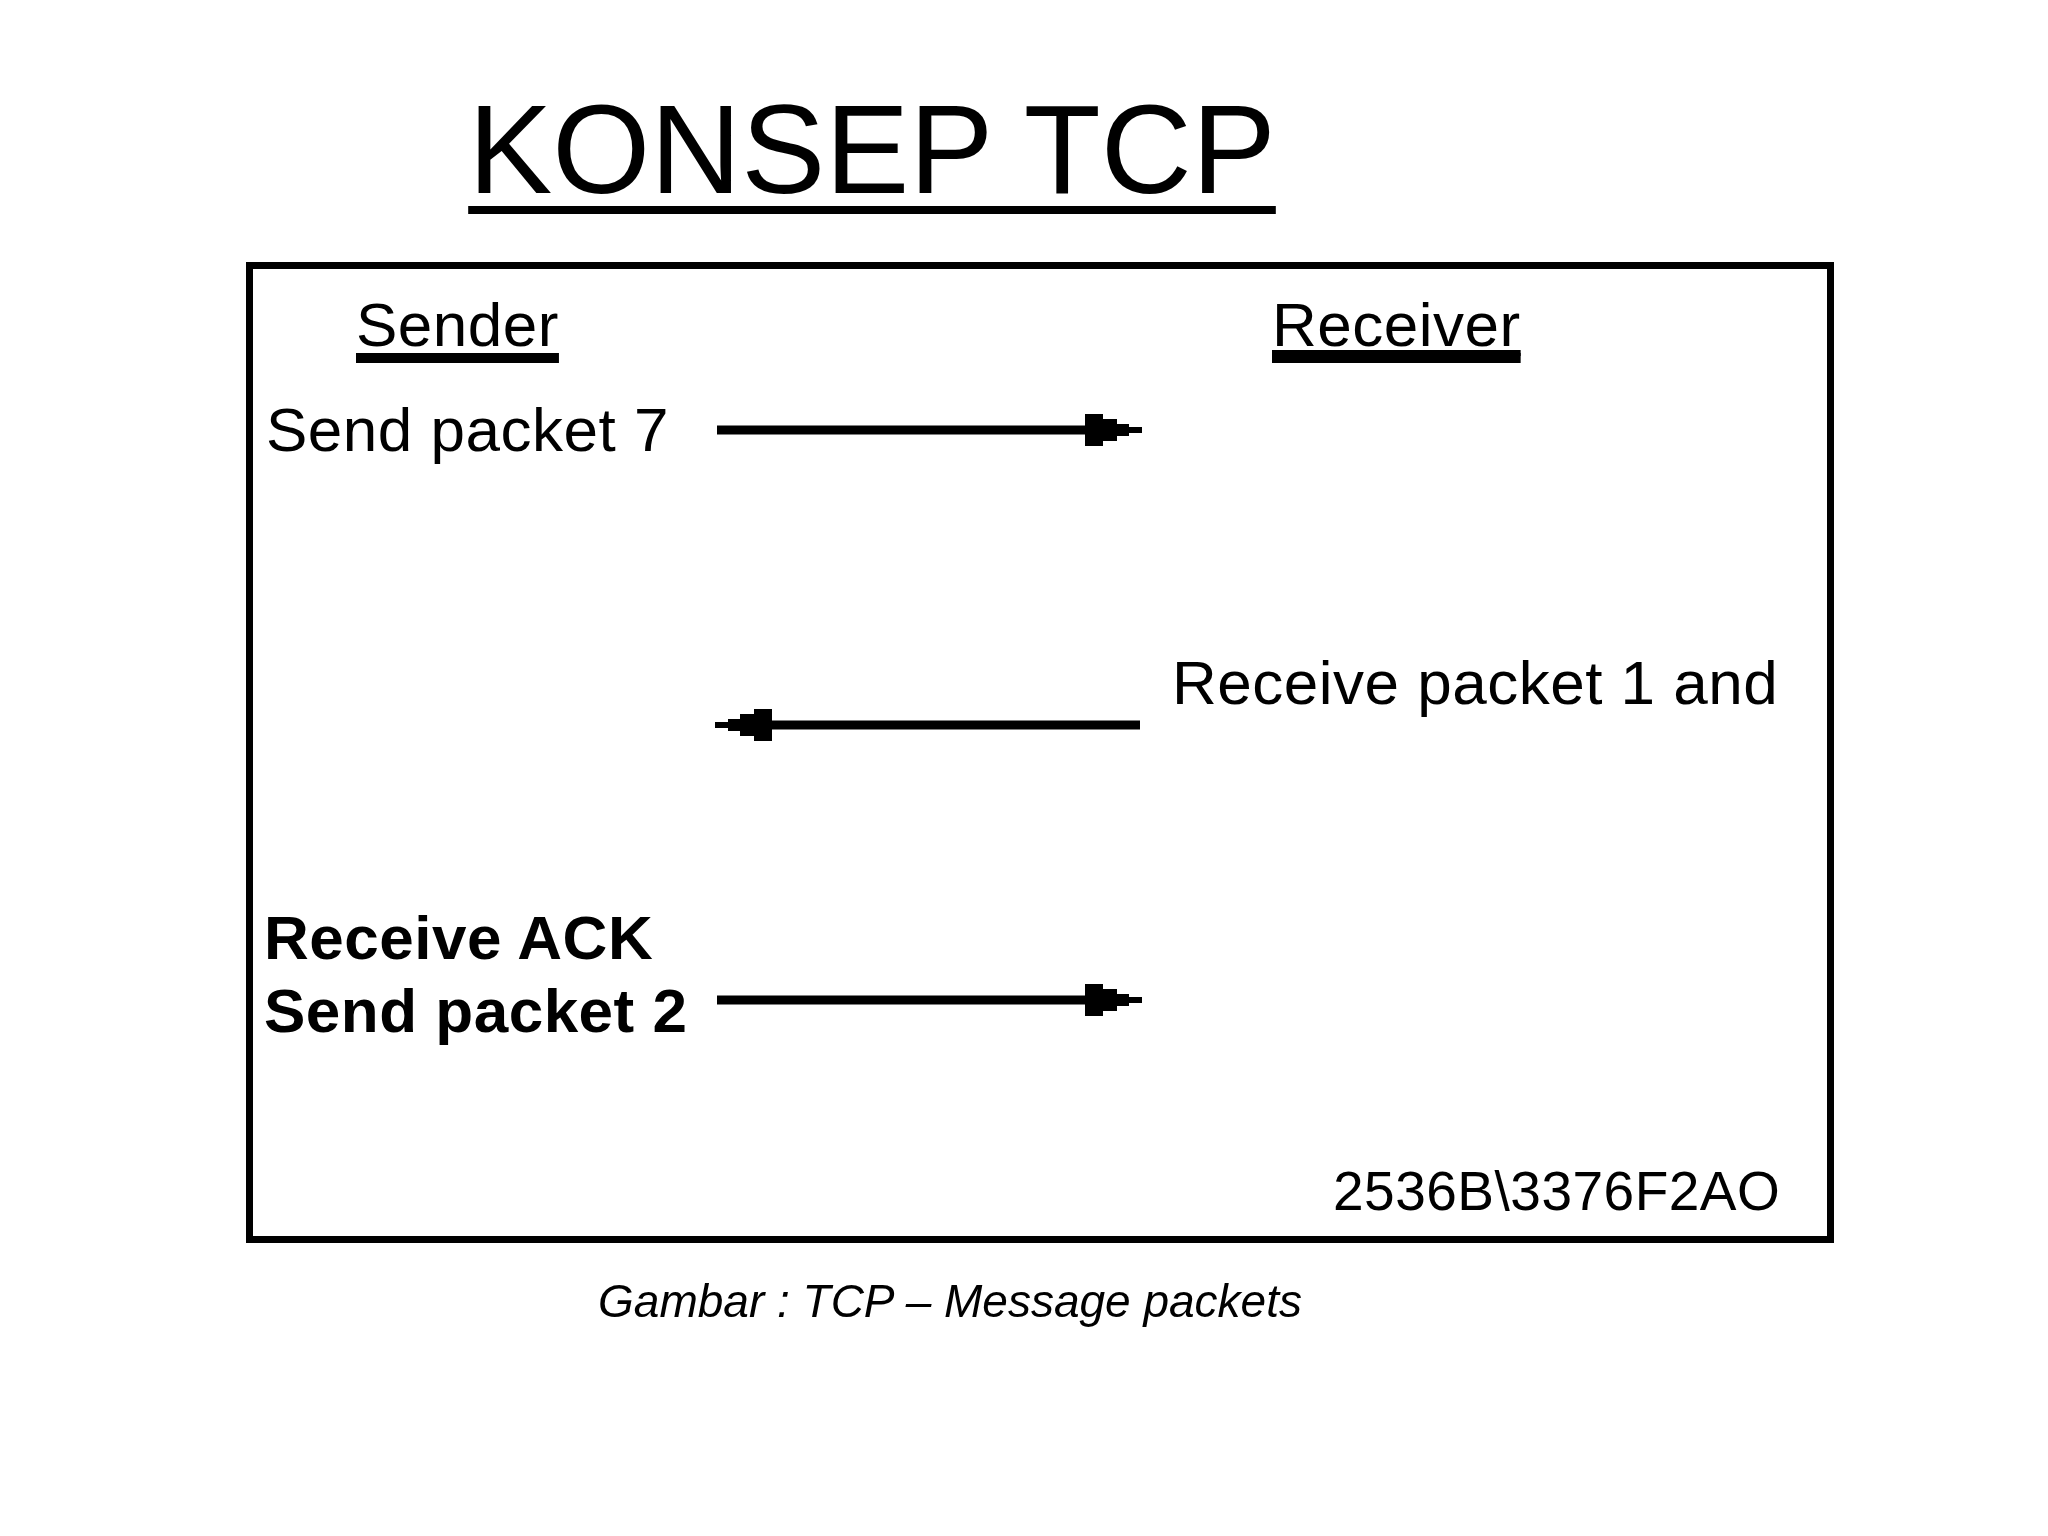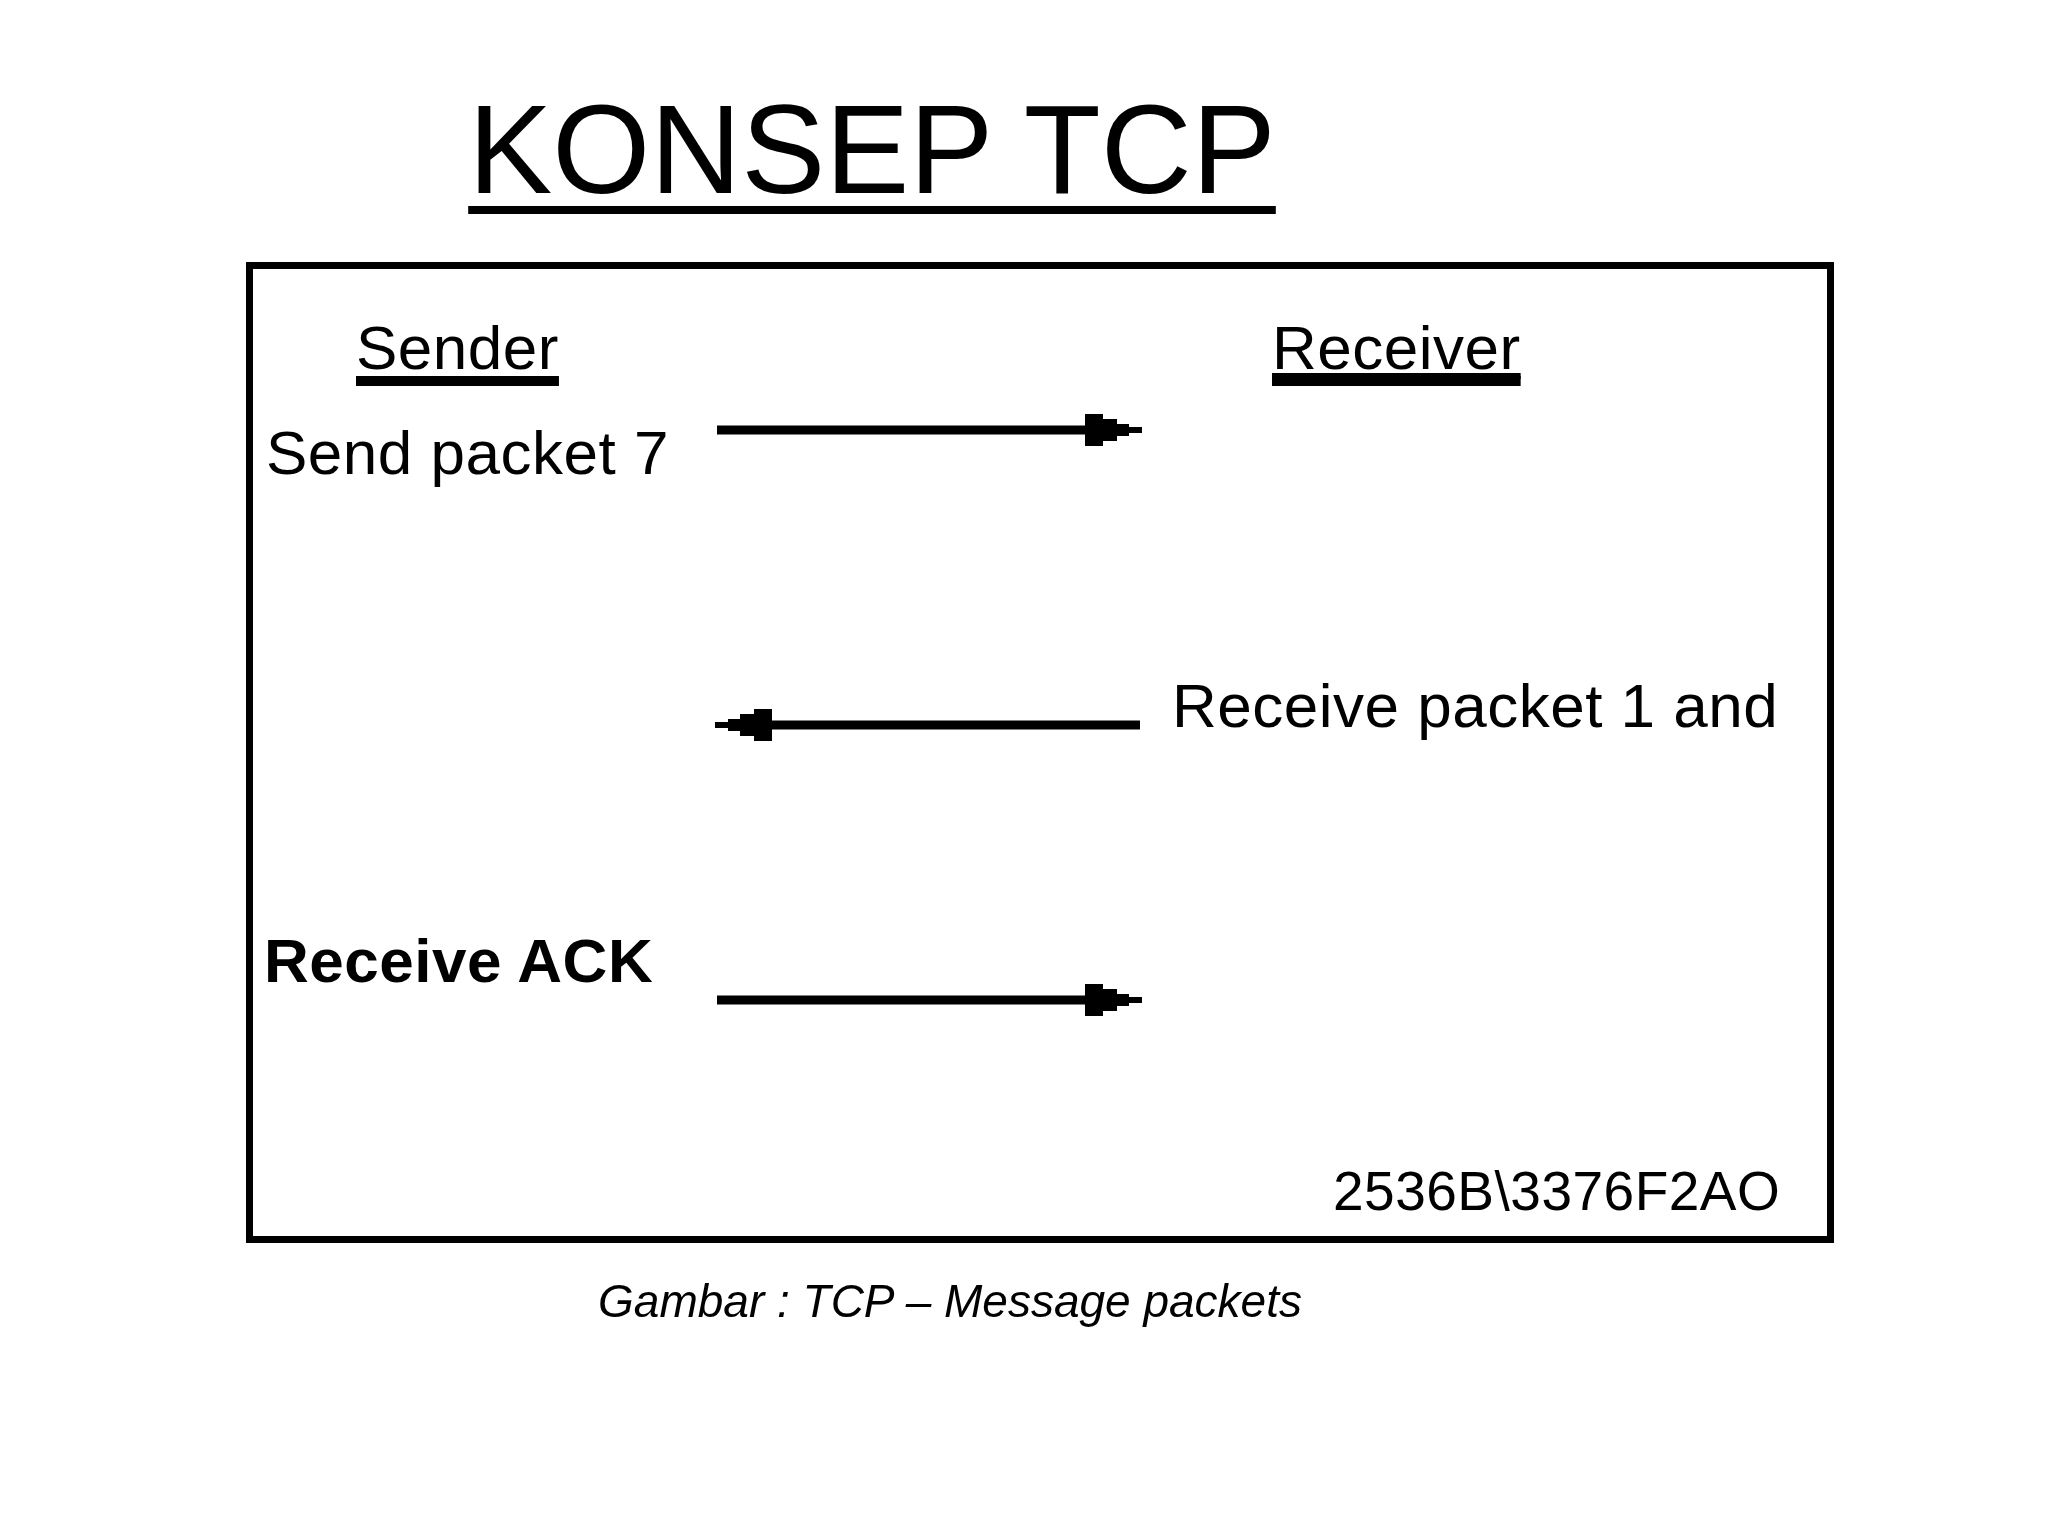--- a/index.html
+++ b/index.html
@@ -42,21 +42,20 @@
     border: 7px solid #000000;
     background: #ffffff;
   }
 
   
   .dtext {
     font-size: 62px;
     line-height: 73px;
     letter-spacing: 0.5px;
     white-space: nowrap;
-    margin-top: 23px;
   }
   .heading .u {
     text-decoration: underline;
     text-decoration-thickness: 10px;
     text-underline-offset: 7px;
   }
   .sender-heading   { left: 356px;  top: 288px; }
   .receiver-heading { left: 1272px; top: 288px; text-decoration: underline; }
   .send-packet-1    { left: 266px;  top: 393px; }
   .receive-packet-1 { left: 1172px; top: 646px; }
@@ -112,20 +111,21 @@
   <div>Receive packet 1 and</div>
 </div>
 
 <svg class="abs arrow-svg" style="left:715px; top:703px;" width="425" height="44" viewBox="0 0 425 44">
   <line x1="53" y1="22" x2="425" y2="22" stroke="#000000" stroke-width="9"></line>
   <polygon fill="#000000" points="57,6 39,6 39,11 25,11 25,16 13,16 13,19 0,19 0,25 13,25 13,28 25,28 25,33 39,33 39,38 57,38"></polygon>
 </svg>
 
 <div class="abs dtext receive-ack">
   <div>Receive ACK</div>
+  <div>Send packet 2</div>
 </div>
 
 <svg class="abs arrow-svg" style="left:717px; top:978px;" width="425" height="44" viewBox="0 0 425 44">
   <line x1="0" y1="22" x2="372" y2="22" stroke="#000000" stroke-width="9"></line>
   <polygon fill="#000000" points="368,6 386,6 386,11 400,11 400,16 412,16 412,19 425,19 425,25 412,25 412,28 400,28 400,33 386,33 386,38 368,38"></polygon>
 </svg>
 
 <div class="abs figure-code">2536B\3376F2AO</div>
 
 <div class="abs slide-caption">Gambar : TCP – Message packets</div>

